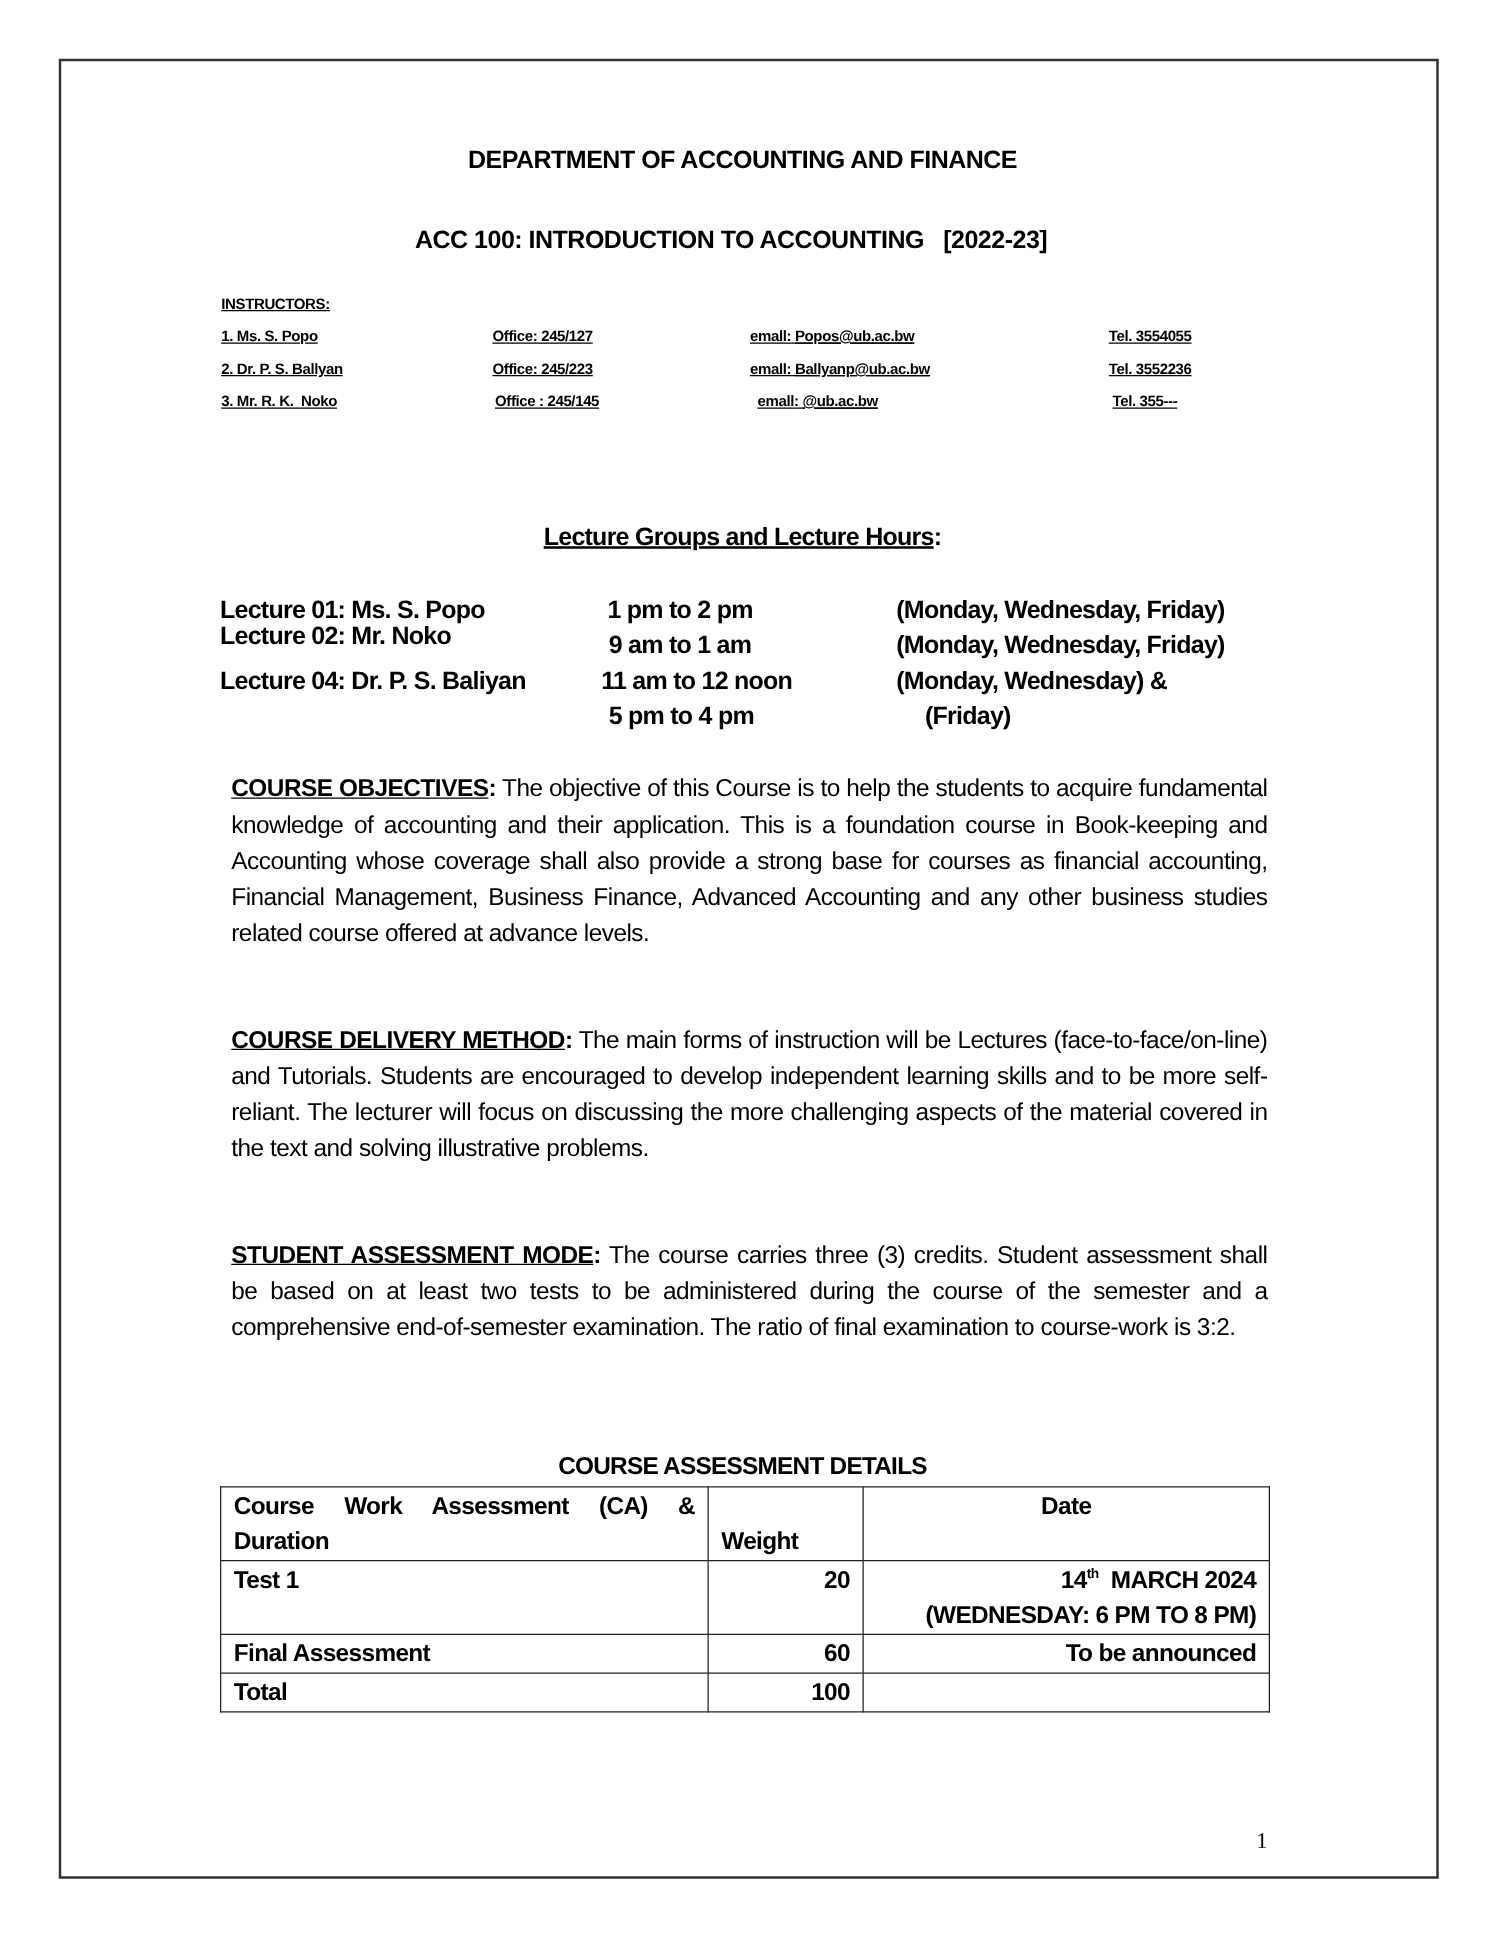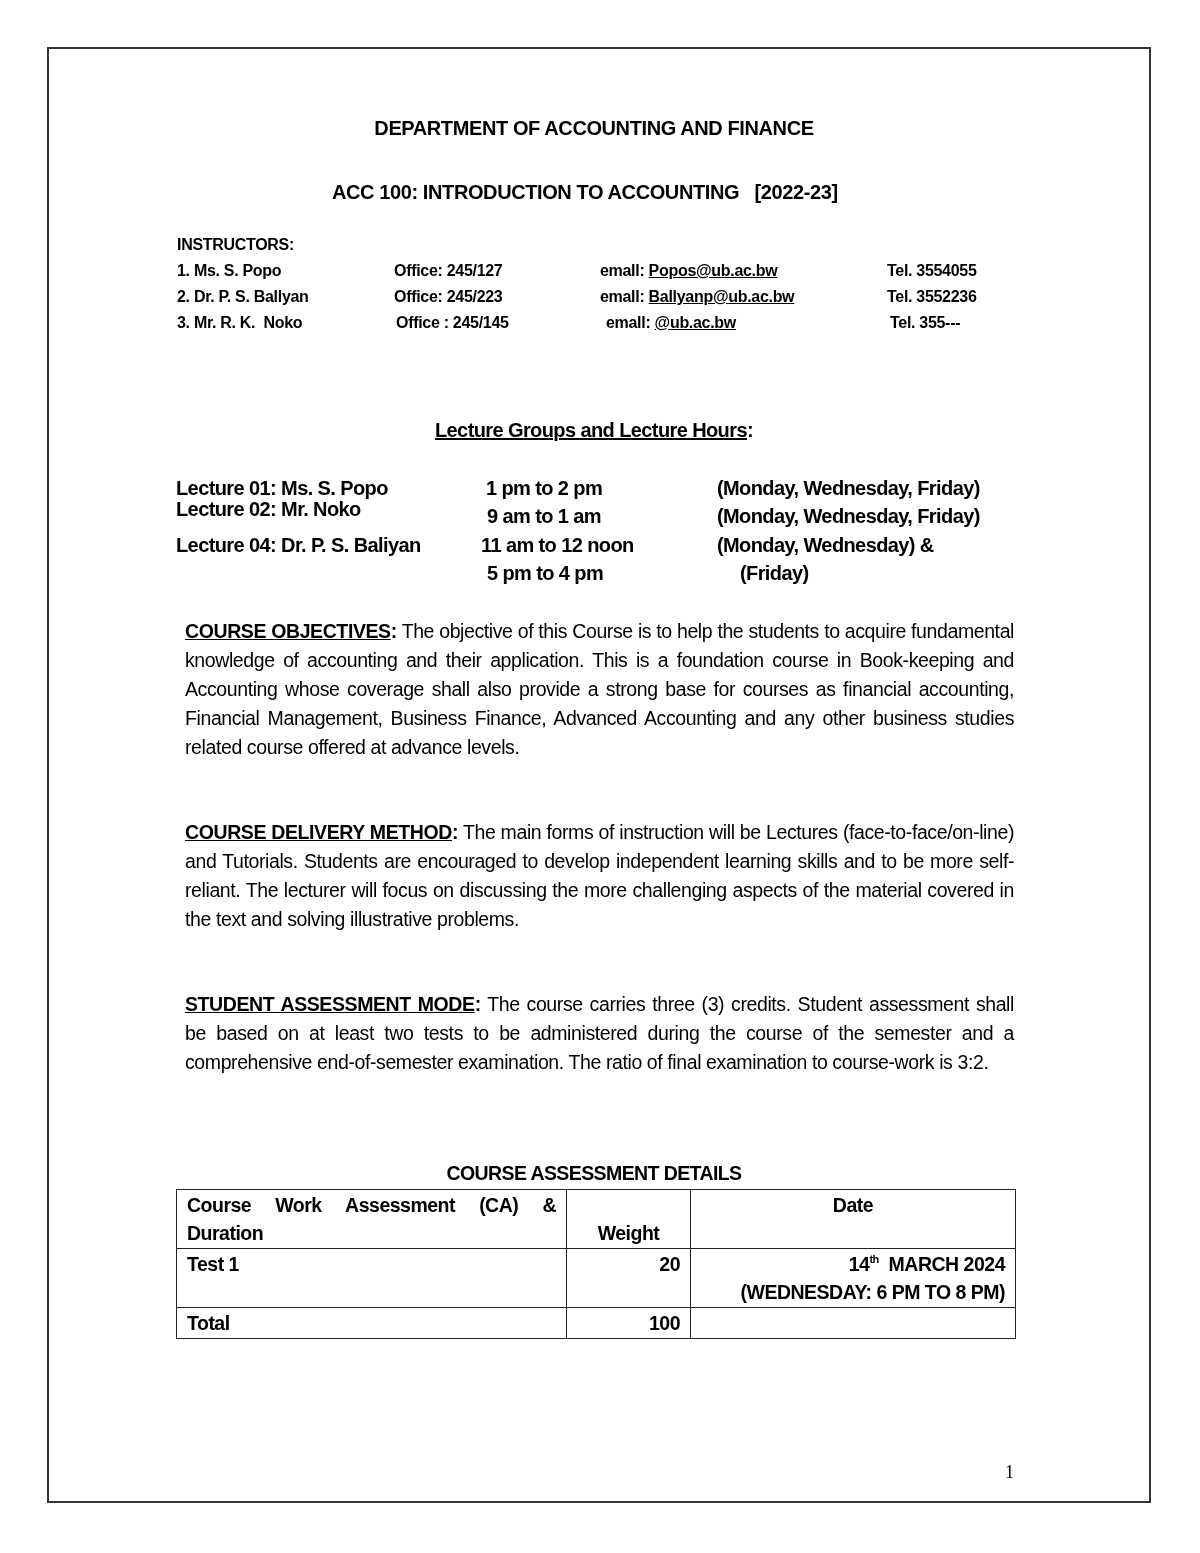--- a/index.html
+++ b/index.html
@@ -1,30 +1,30 @@
 <!DOCTYPE html>
 <html><head>
 <meta charset="utf-8">
 <style>
   html, body { margin: 0; padding: 0; background: #ffffff; }
   body { width: 1200px; height: 1553px; position: relative; font-family: "Liberation Sans", "DejaVu Sans", sans-serif; color: #000; }
   .page-border { position: absolute; left: 47px; top: 47px; width: 1104px; height: 1456px; border: 2px solid #333; box-sizing: border-box; }
   .abs { position: absolute; white-space: nowrap; }
   .title { font-weight: bold; font-size: 20px; letter-spacing: -0.4px; }
-  .info { font-size: 16px; font-weight: bold; letter-spacing: -0.3px; }
+  .info { font-size: 12px; font-weight: bold; letter-spacing: -0.3px; text-decoration: underline; }
   .link { color: #000000; text-decoration: underline; }
   .lec { font-size: 20px; font-weight: bold; letter-spacing: -0.6px; }
   .u { text-decoration: underline; }
   .para { position: absolute; left: 185px; width: 829px; font-size: 19.5px; line-height: 29px; text-align: justify; letter-spacing: -0.4px; }
   .para .head { font-weight: bold; text-decoration: underline; }
   .para .colon { font-weight: bold; }
   table.assess { position: absolute; left: 176px; top: 1189px; width: 840px; border-collapse: collapse; font-size: 19.5px; font-weight: bold; letter-spacing: -0.5px; }
   table.assess td { border: 1.5px solid #222; padding: 1px 10px; vertical-align: top; line-height: 28px; }
   .col1 { width: 369px; }
-  .col2 { width: 103px; text-align: center; }
+  .col2 { width: 103px; }
   .num { text-align: right; }
   .center { text-align: center; }
   .right { text-align: right; }
   .justify-head { text-align: justify; text-align-last: left; }
   sup { font-size: 11px; vertical-align: 8px; line-height: 0; }
   .page-num { position: absolute; left: 1005px; top: 1462px; font-family: "Liberation Serif", serif; font-size: 18px; }
 </style>
 </head>
 <body>
 
@@ -112,20 +112,25 @@
   </tr>
   <tr>
     <td>Test 1</td>
     <td class="num">20</td>
     <td class="right">
       <div><span>14</span><sup>th</sup><span style="white-space:pre;">  MARCH 2024</span></div>
       <div>(WEDNESDAY: 6 PM TO 8 PM)</div>
     </td>
   </tr>
   <tr>
+    <td>Final Assessment</td>
+    <td class="num">60</td>
+    <td class="right">To be announced</td>
+  </tr>
+  <tr>
     <td>Total</td>
     <td class="num">100</td>
     <td class="right"></td>
   </tr>
 </tbody>
   </table>
 
 <div class="page-num">1</div>
 
 </body></html>

